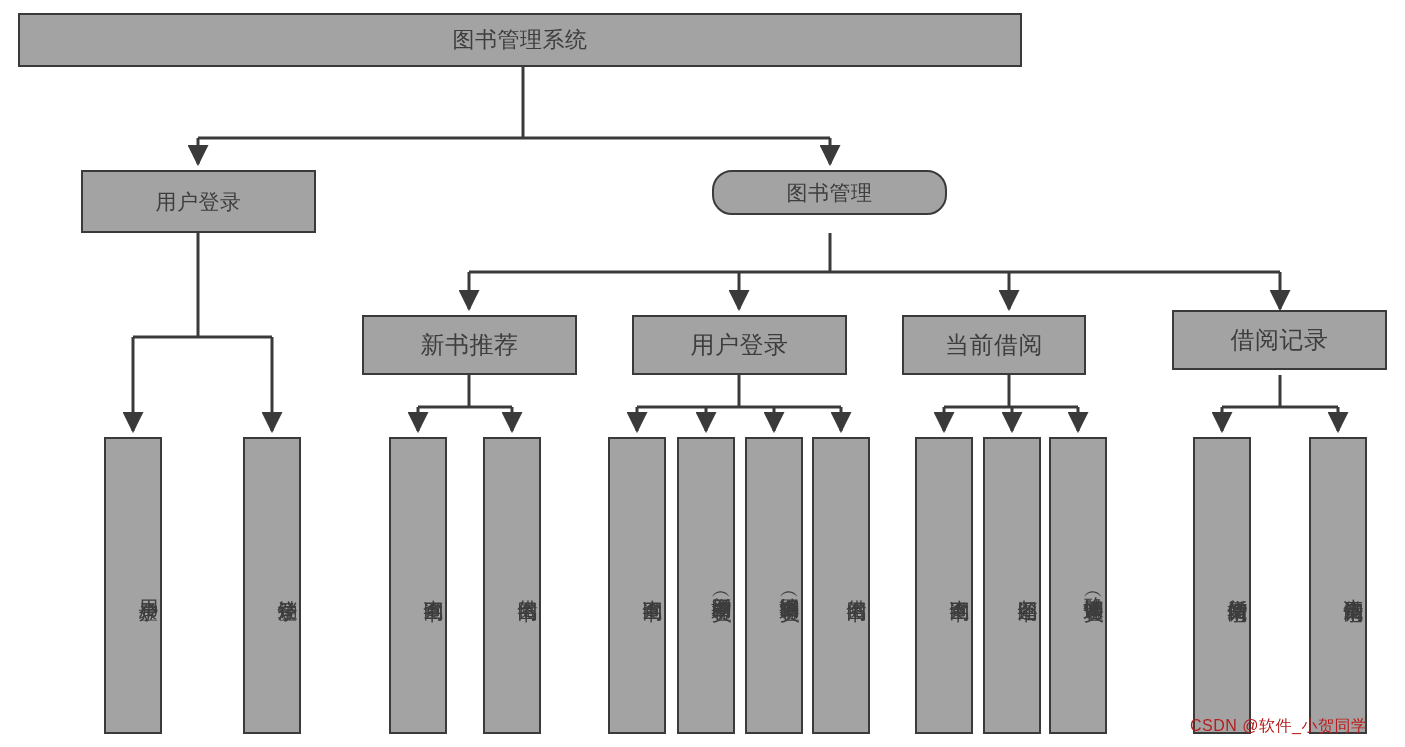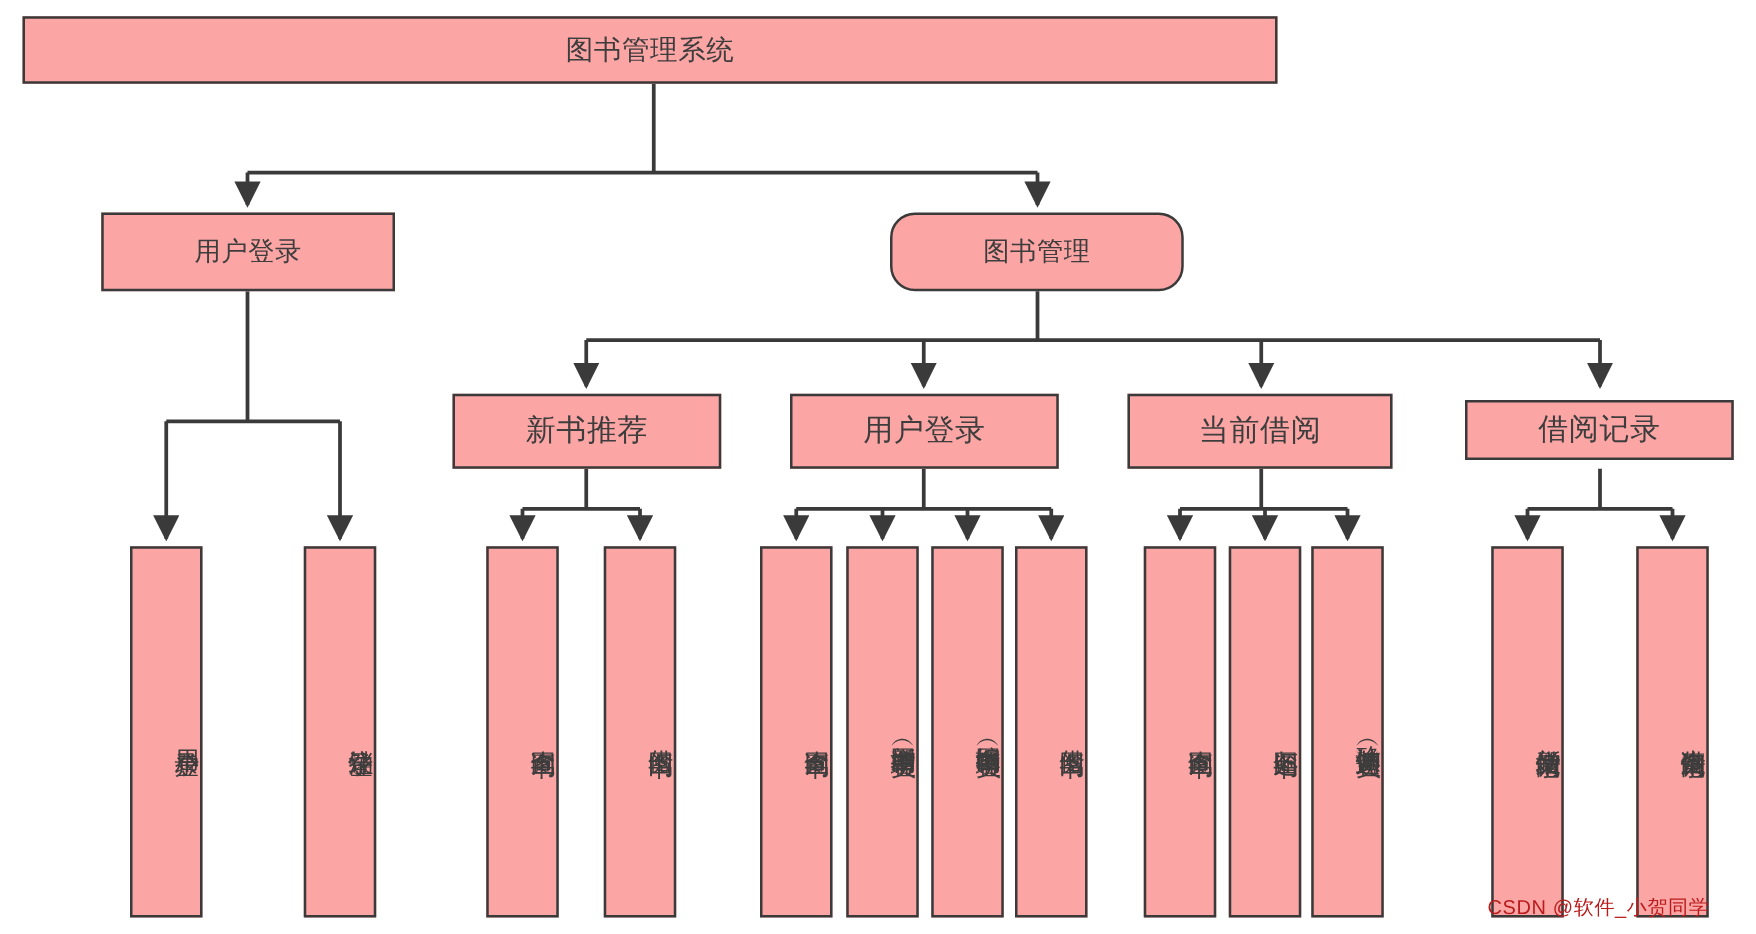--- a/index.html
+++ b/index.html
@@ -23,21 +23,21 @@
     left: 0;
     top: 0;
     width: 1405px;
     height: 747px;
     pointer-events: none;
   }
   .node {
     position: absolute;
     box-sizing: border-box;
     border: 2px solid #3a3a3a;
-    background: #fca5a5;
+    background: #a3a3a3;
     display: flex;
     align-items: center;
     justify-content: center;
     color: #3d3d3d;
     font-size: 21px;
     line-height: 1.12;
     text-align: right;
     letter-spacing: 0.5px;
     white-space: nowrap;
   }
@@ -116,26 +116,26 @@
       <path d="M 1280 375 L 1280 407"></path>
       <path d="M 1222 407 L 1338 407"></path>
       <path d="M 1222 407 L 1222 431" marker-end="url(#arrow)"></path>
       <path d="M 1338 407 L 1338 431" marker-end="url(#arrow)"></path>
     </g>
   </svg>
 
   <div class="node root" style="left:18px; top:13px; width:1004px; height:54px;">图书管理系统</div>
 
   <div class="node level2" style="left:81px; top:170px; width:235px; height:63px;">用户登录</div>
-  <div class="node level2" style="left:712px; top:170px; width:235px; height:63px;border-radius:20px;">图书管理</div>
+  <div class="node level2" style="left:712px; top:170px; width:235px; height:45px;border-radius:20px;">图书管理</div>
 
   <div class="node level3" style="left:362px; top:315px; width:215px; height:60px;">新书推荐</div>
   <div class="node level3" style="left:632px; top:315px; width:215px; height:60px;">用户登录</div>
-  <div class="node level3" style="left:902px; top:315px; width:212px; height:60px;">当前借阅</div>
-  <div class="node level3" style="left:1172px; top:320px; width:215px; height:48px;">借阅记录</div>
+  <div class="node level3" style="left:902px; top:315px; width:184px; height:60px;">当前借阅</div>
+  <div class="node level3" style="left:1172px; top:310px; width:215px; height:60px;">借阅记录</div>
 
   <div class="node leaf" style="left:104px; top:437px; width:58px; height:297px;">用户登录</div>
   <div class="node leaf" style="left:243px; top:437px; width:58px; height:297px;">注销登录</div>
 
   <div class="node leaf" style="left:389px; top:437px; width:58px; height:297px;">查询图书</div>
   <div class="node leaf" style="left:483px; top:437px; width:58px; height:297px;">借阅图书</div>
 
   <div class="node leaf" style="left:608px; top:437px; width:58px; height:297px;">查询图书</div>
   <div class="node leaf" style="left:677px; top:437px; width:58px; height:297px;">新增图书（管理员）</div>
   <div class="node leaf" style="left:745px; top:437px; width:58px; height:297px;">编辑图书（管理员）</div>

